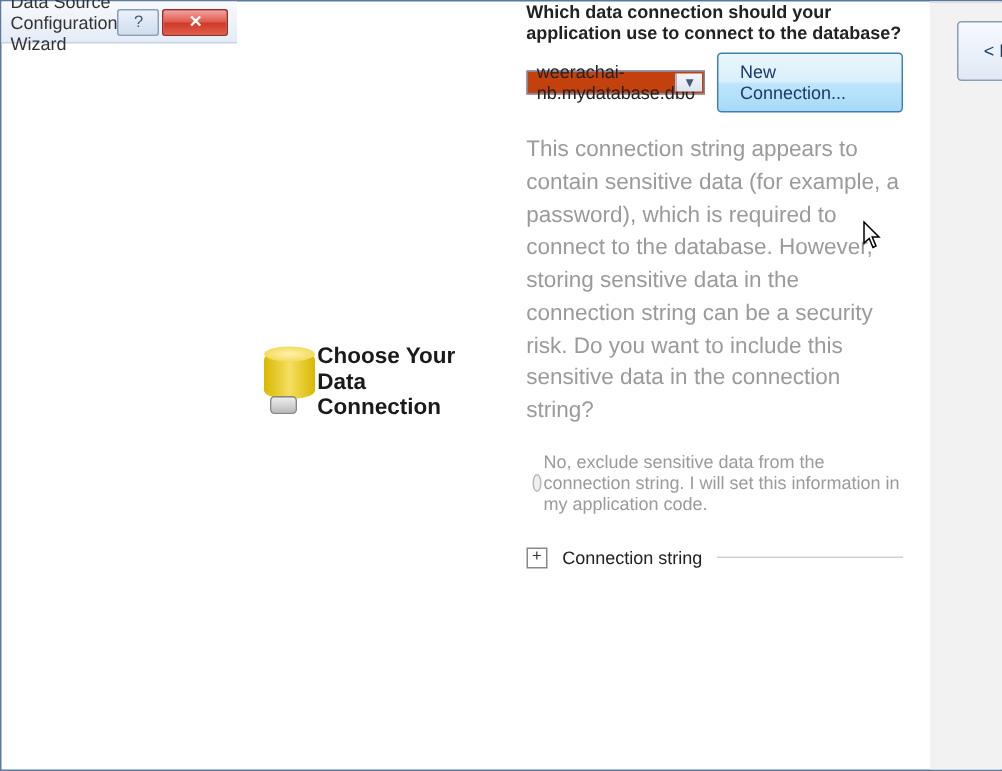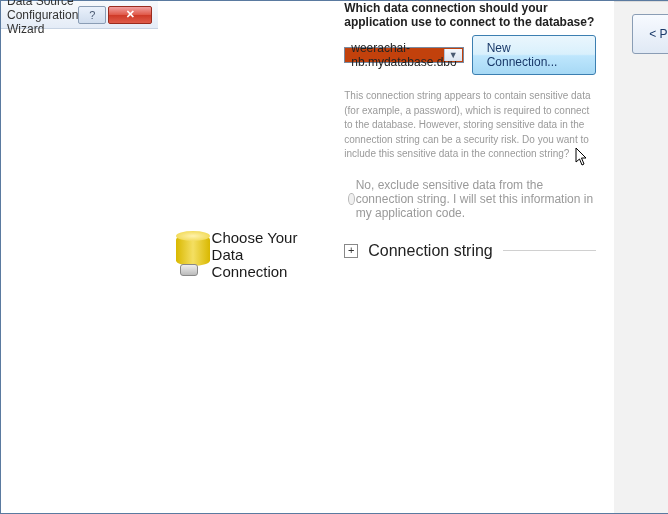--- a/index.html
+++ b/index.html
@@ -58,21 +58,21 @@
       content: ""; position: absolute; top: -3px; left: 0; right: 0; height: 10px;
       background: radial-gradient(ellipse at center, #fff2ac, #edd23c);
       border-radius: 50%;
     }
     .plug {
       position: absolute; bottom: 0; right: -2px;
       width: 18px; height: 12px;
       background: linear-gradient(to bottom, #eee, #bbb);
       border: 1px solid #888; border-radius: 3px;
     }
-    .header-title { font-size: 15px; font-weight: normal; color: #1a1a1a; }
+    .header-title { font-size: 15px; font-weight: bold; color: #1a1a1a; }
     .content {
       flex: 1;
       padding: 0 18px;
       display: flex; flex-direction: column;
     }
     .q-label { font-size: 12px; font-weight: bold; color: #222; margin-bottom: 6px; }
     .conn-row { display: flex; gap: 8px; align-items: center; margin-bottom: 14px; }
     .combo {
       flex: 1; height: 16px;
       border: 1px solid #7a8aa0;
@@ -100,21 +100,21 @@
       display: inline-flex; align-items: center; justify-content: center;
       min-width: 92px;
     }
     .btn.wide { min-width: 124px; }
     .btn.highlight {
       border-color: #3c7fb1;
       background: linear-gradient(to bottom, #eaf6fd 0%, #d9f0fc 48%, #bee6fd 52%, #a7d9f5 100%);
     }
     .btn.disabled { color: #a0a0a0; border-color: #c8c8c8; background: linear-gradient(to bottom,#f5f5f5,#ececec); font-style: italic; }
     .info-text {
-      color: #9a9a9a; font-size: 10px; line-height: 1.45;
+      color: #9a9a9a; font-size: 15px; line-height: 1.45;
       margin-bottom: 12px;
     }
     .radio-row {
       display: flex; align-items: center; gap: 1px;
       color: #9a9a9a; font-size: 12px;
       margin: 4px 0 6px 4px;
     }
     .radio {
       width: 12px; height: 12px; border: 1px solid #b8b8b8;
       border-radius: 50%; background: #f0f0f0;
@@ -123,21 +123,21 @@
       display: flex; align-items: center; gap: 10px;
       margin-top: 16px;
     }
     .exp-btn {
       width: 14px; height: 14px;
       border: 1px solid #888;
       display: flex; align-items: center; justify-content: center;
       font-size: 11px; color: #333; line-height: 1;
       background: #fff;
     }
-    .exp-label { font-size: 16px; color: #222; white-space: nowrap; }
+    .exp-label { font-size: 12px; color: #222; white-space: nowrap; }
     .exp-line { flex: 1; height: 1px; background: #d0d0d0; }
     .footer {
       padding: 12px 18px 16px;
       display: flex; justify-content: flex-end; gap: 18px;
       background: #f2f2f2;
       border-top: 1px solid #dcdcdc;
     }
     .cursor {
       position: absolute; left: 575px; top: 147px;
       width: 14px; height: 20px; pointer-events: none;

